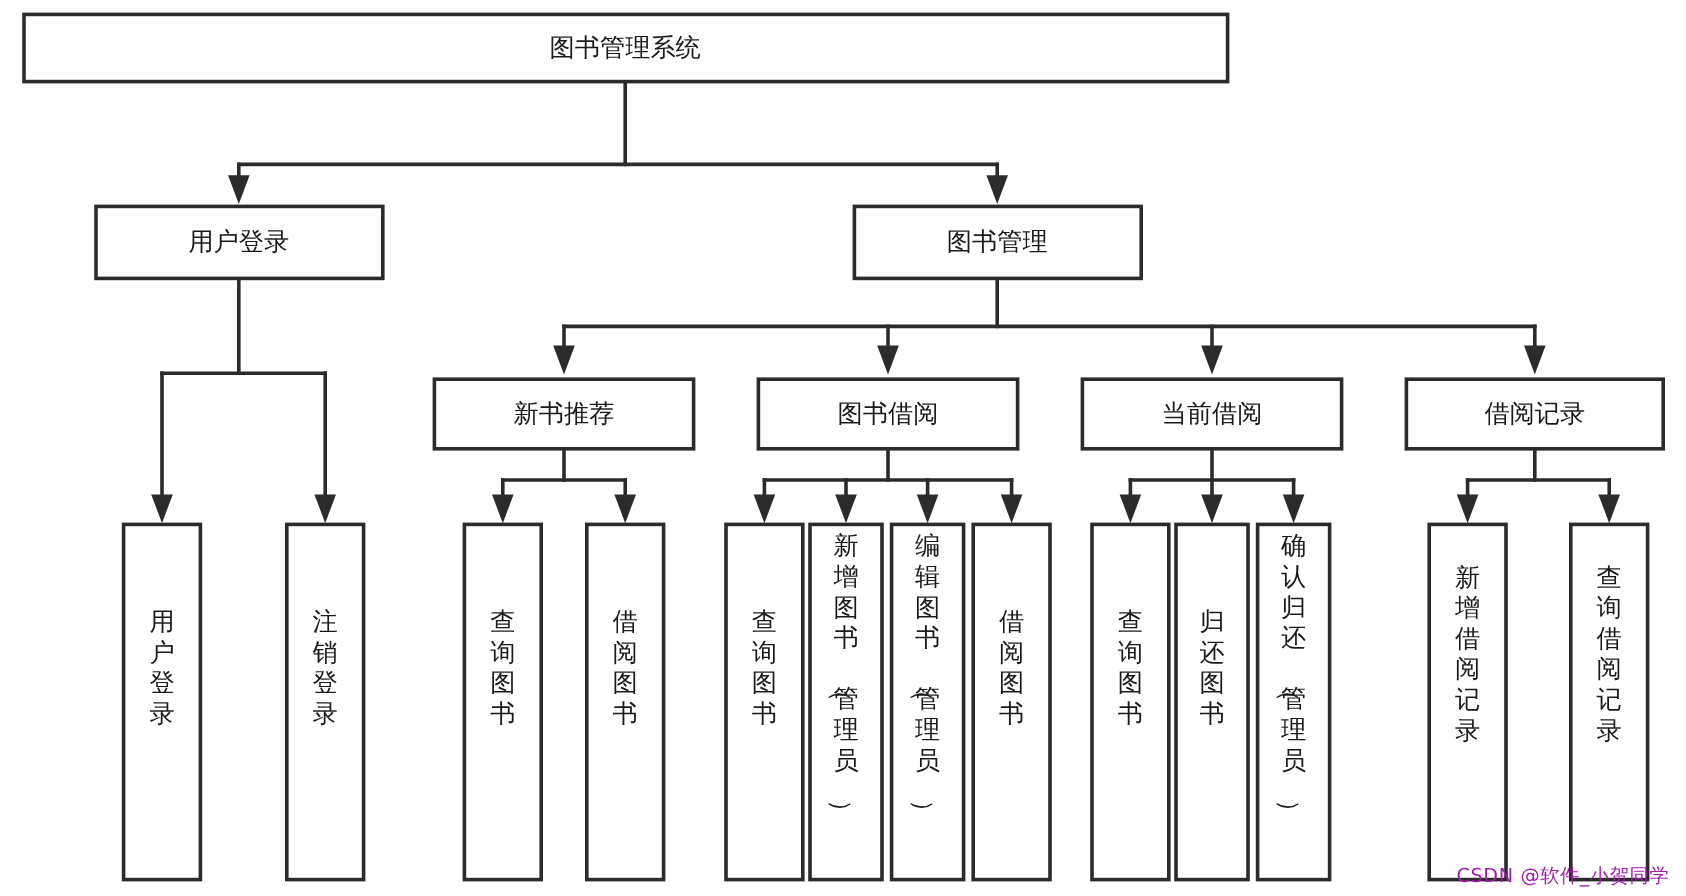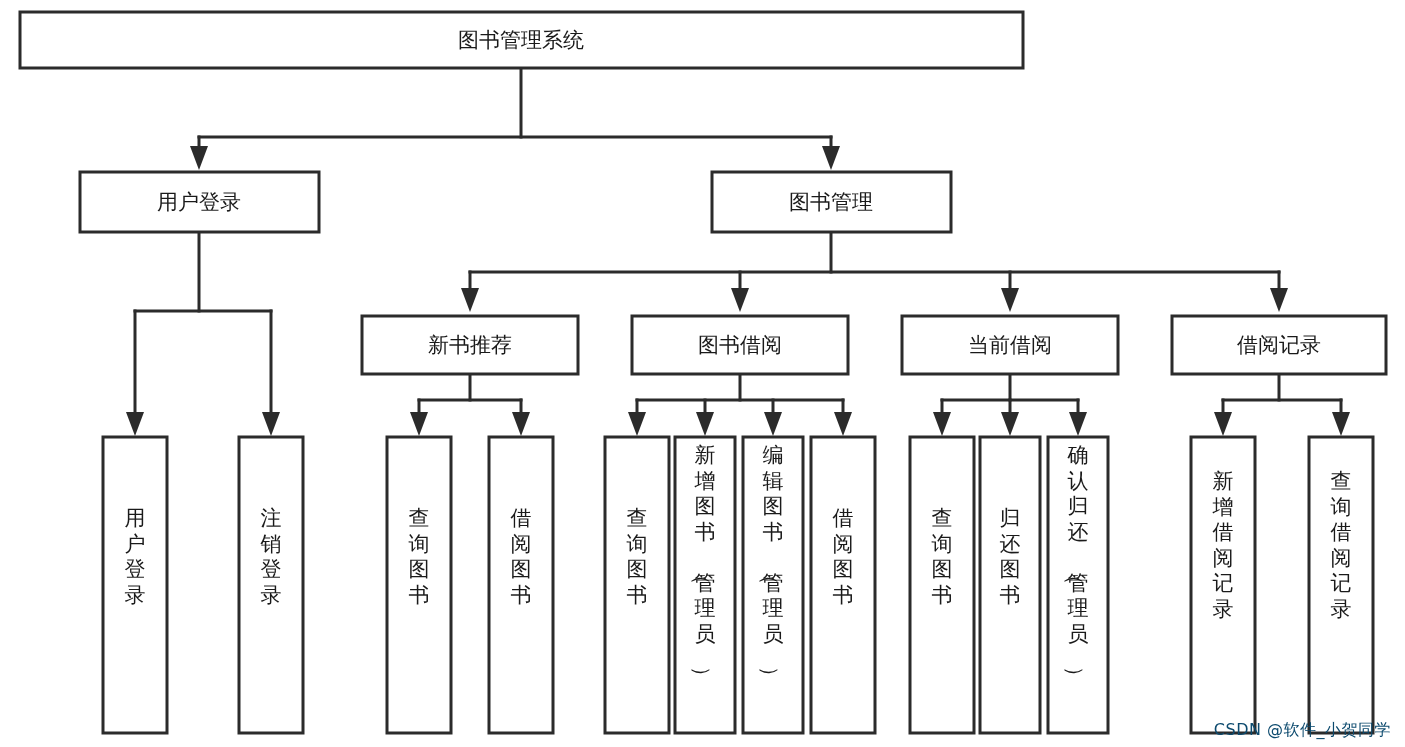--- a/index.html
+++ b/index.html
@@ -46,21 +46,21 @@
     font-family: "DejaVu Sans", "Liberation Sans", sans-serif;
     font-size: 21px;
     text-anchor: middle;
   }
   .watermark {
     position: absolute;
     right: 14px;
     bottom: 6px;
     font-family: "DejaVu Sans", "Liberation Sans", sans-serif;
     font-size: 16px;
-    color: #0c4a6e;
+    color: #a21caf;
     letter-spacing: 0.5px;
     white-space: nowrap;
     pointer-events: none;
   }
 </style>
 </head>
 <body>
 
 <svg id="diagram" viewBox="0 0 1405 747" xmlns="http://www.w3.org/2000/svg">
 

